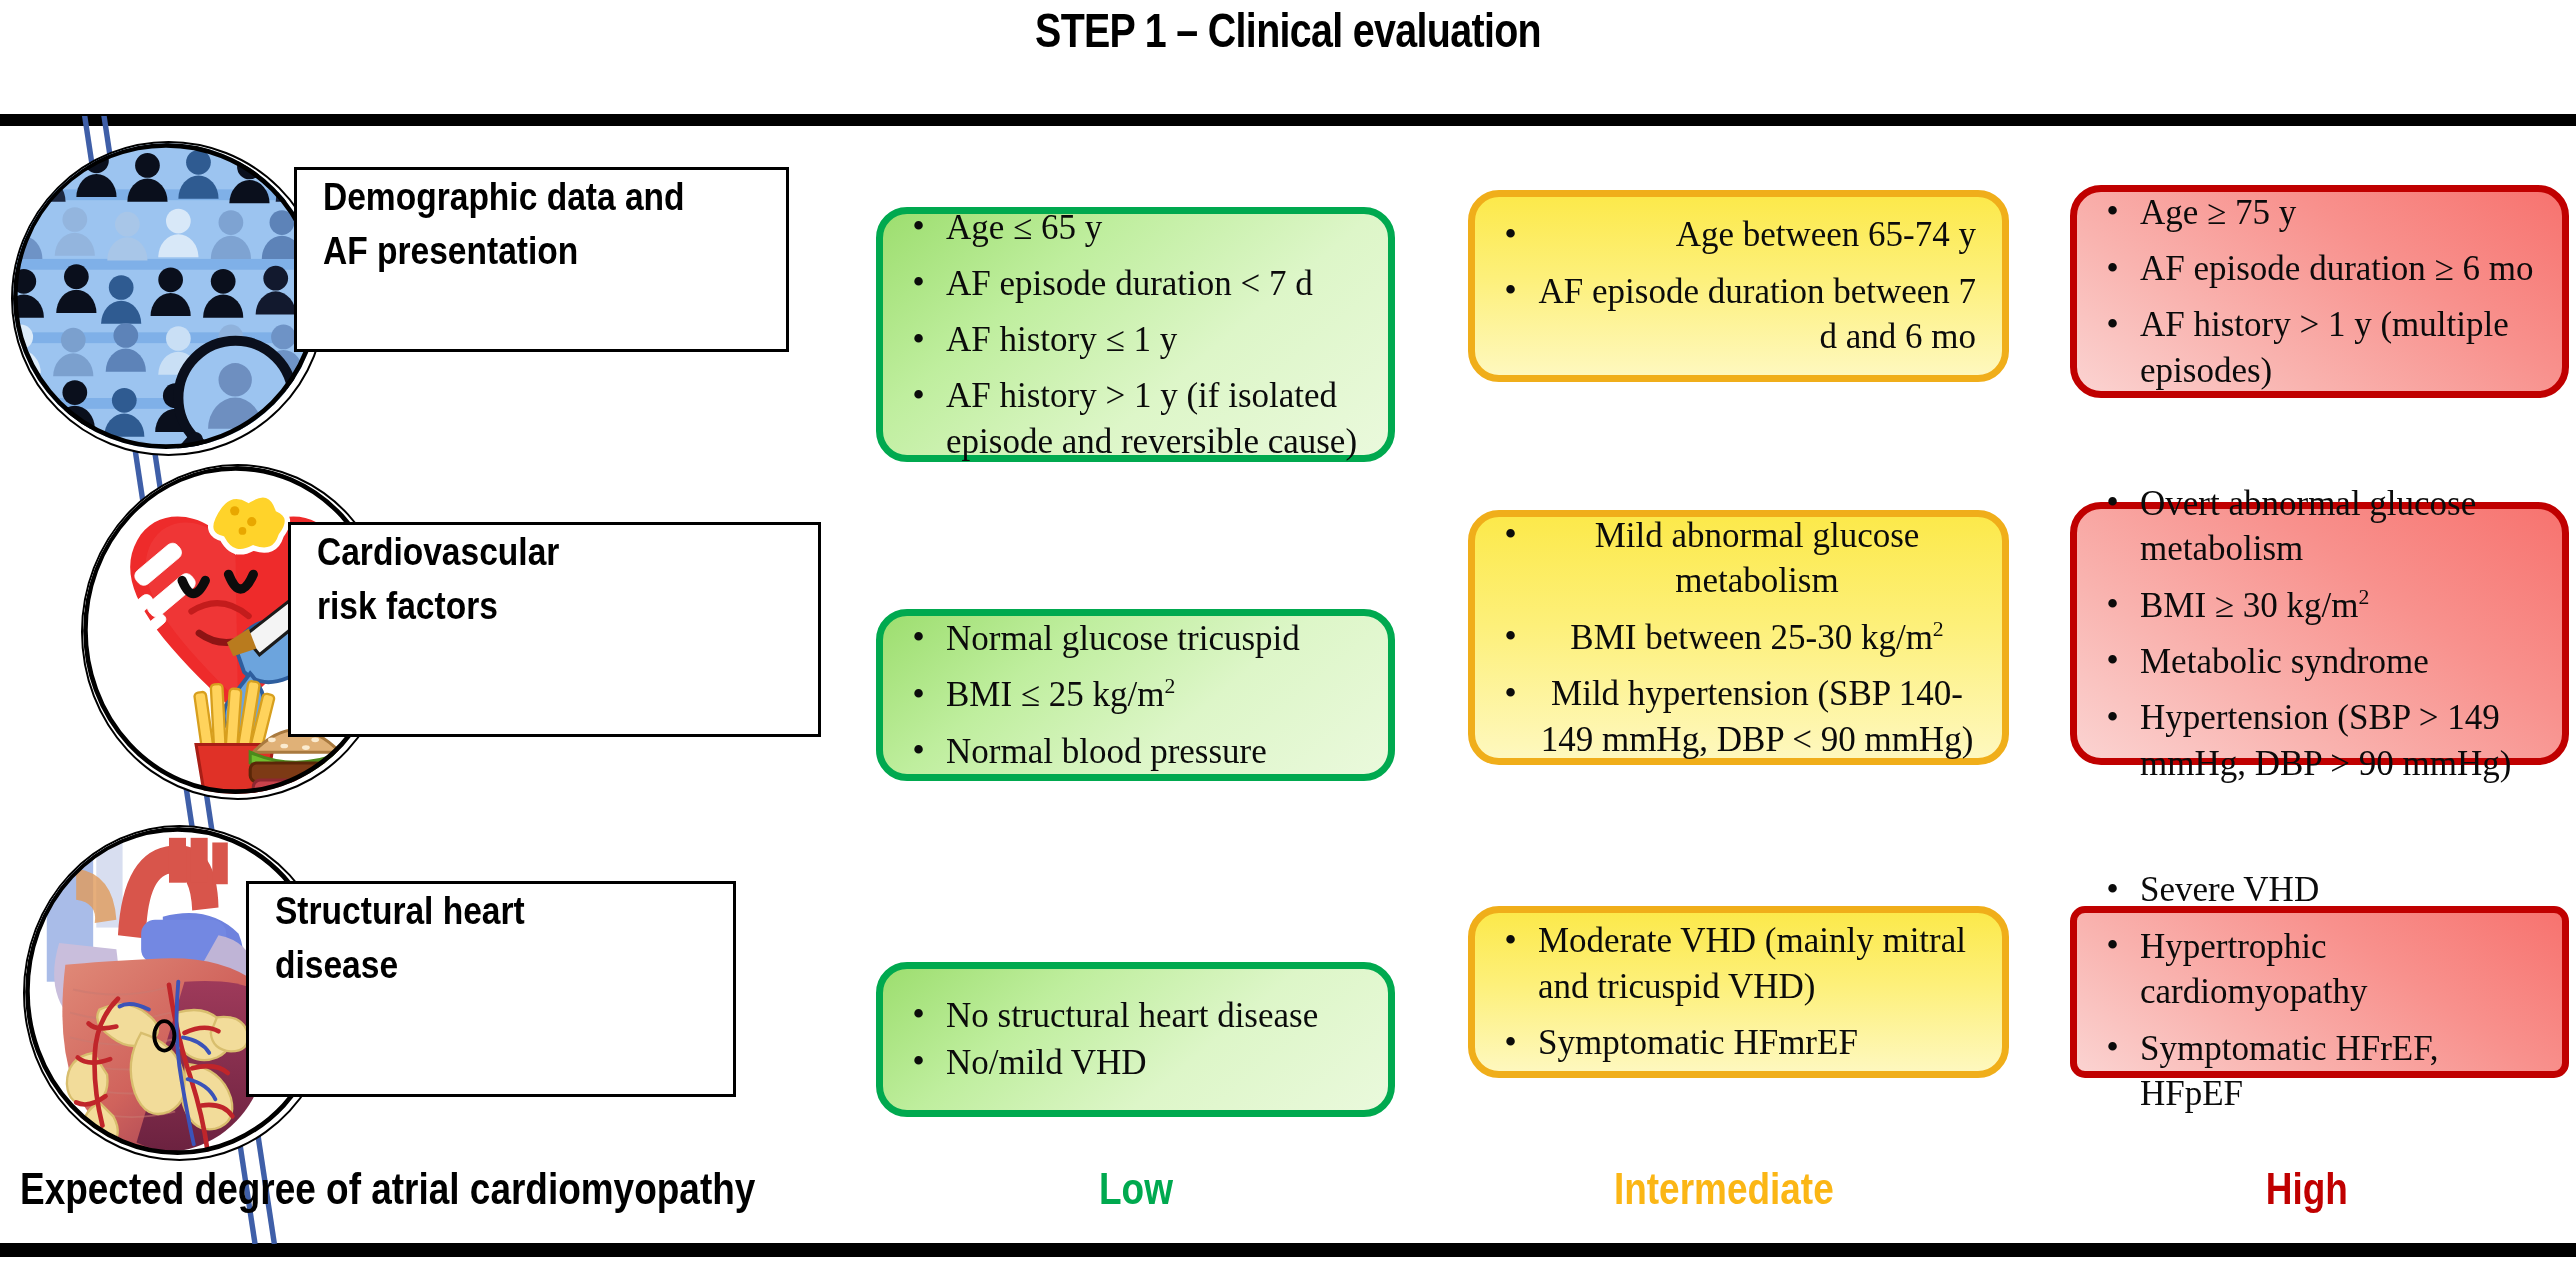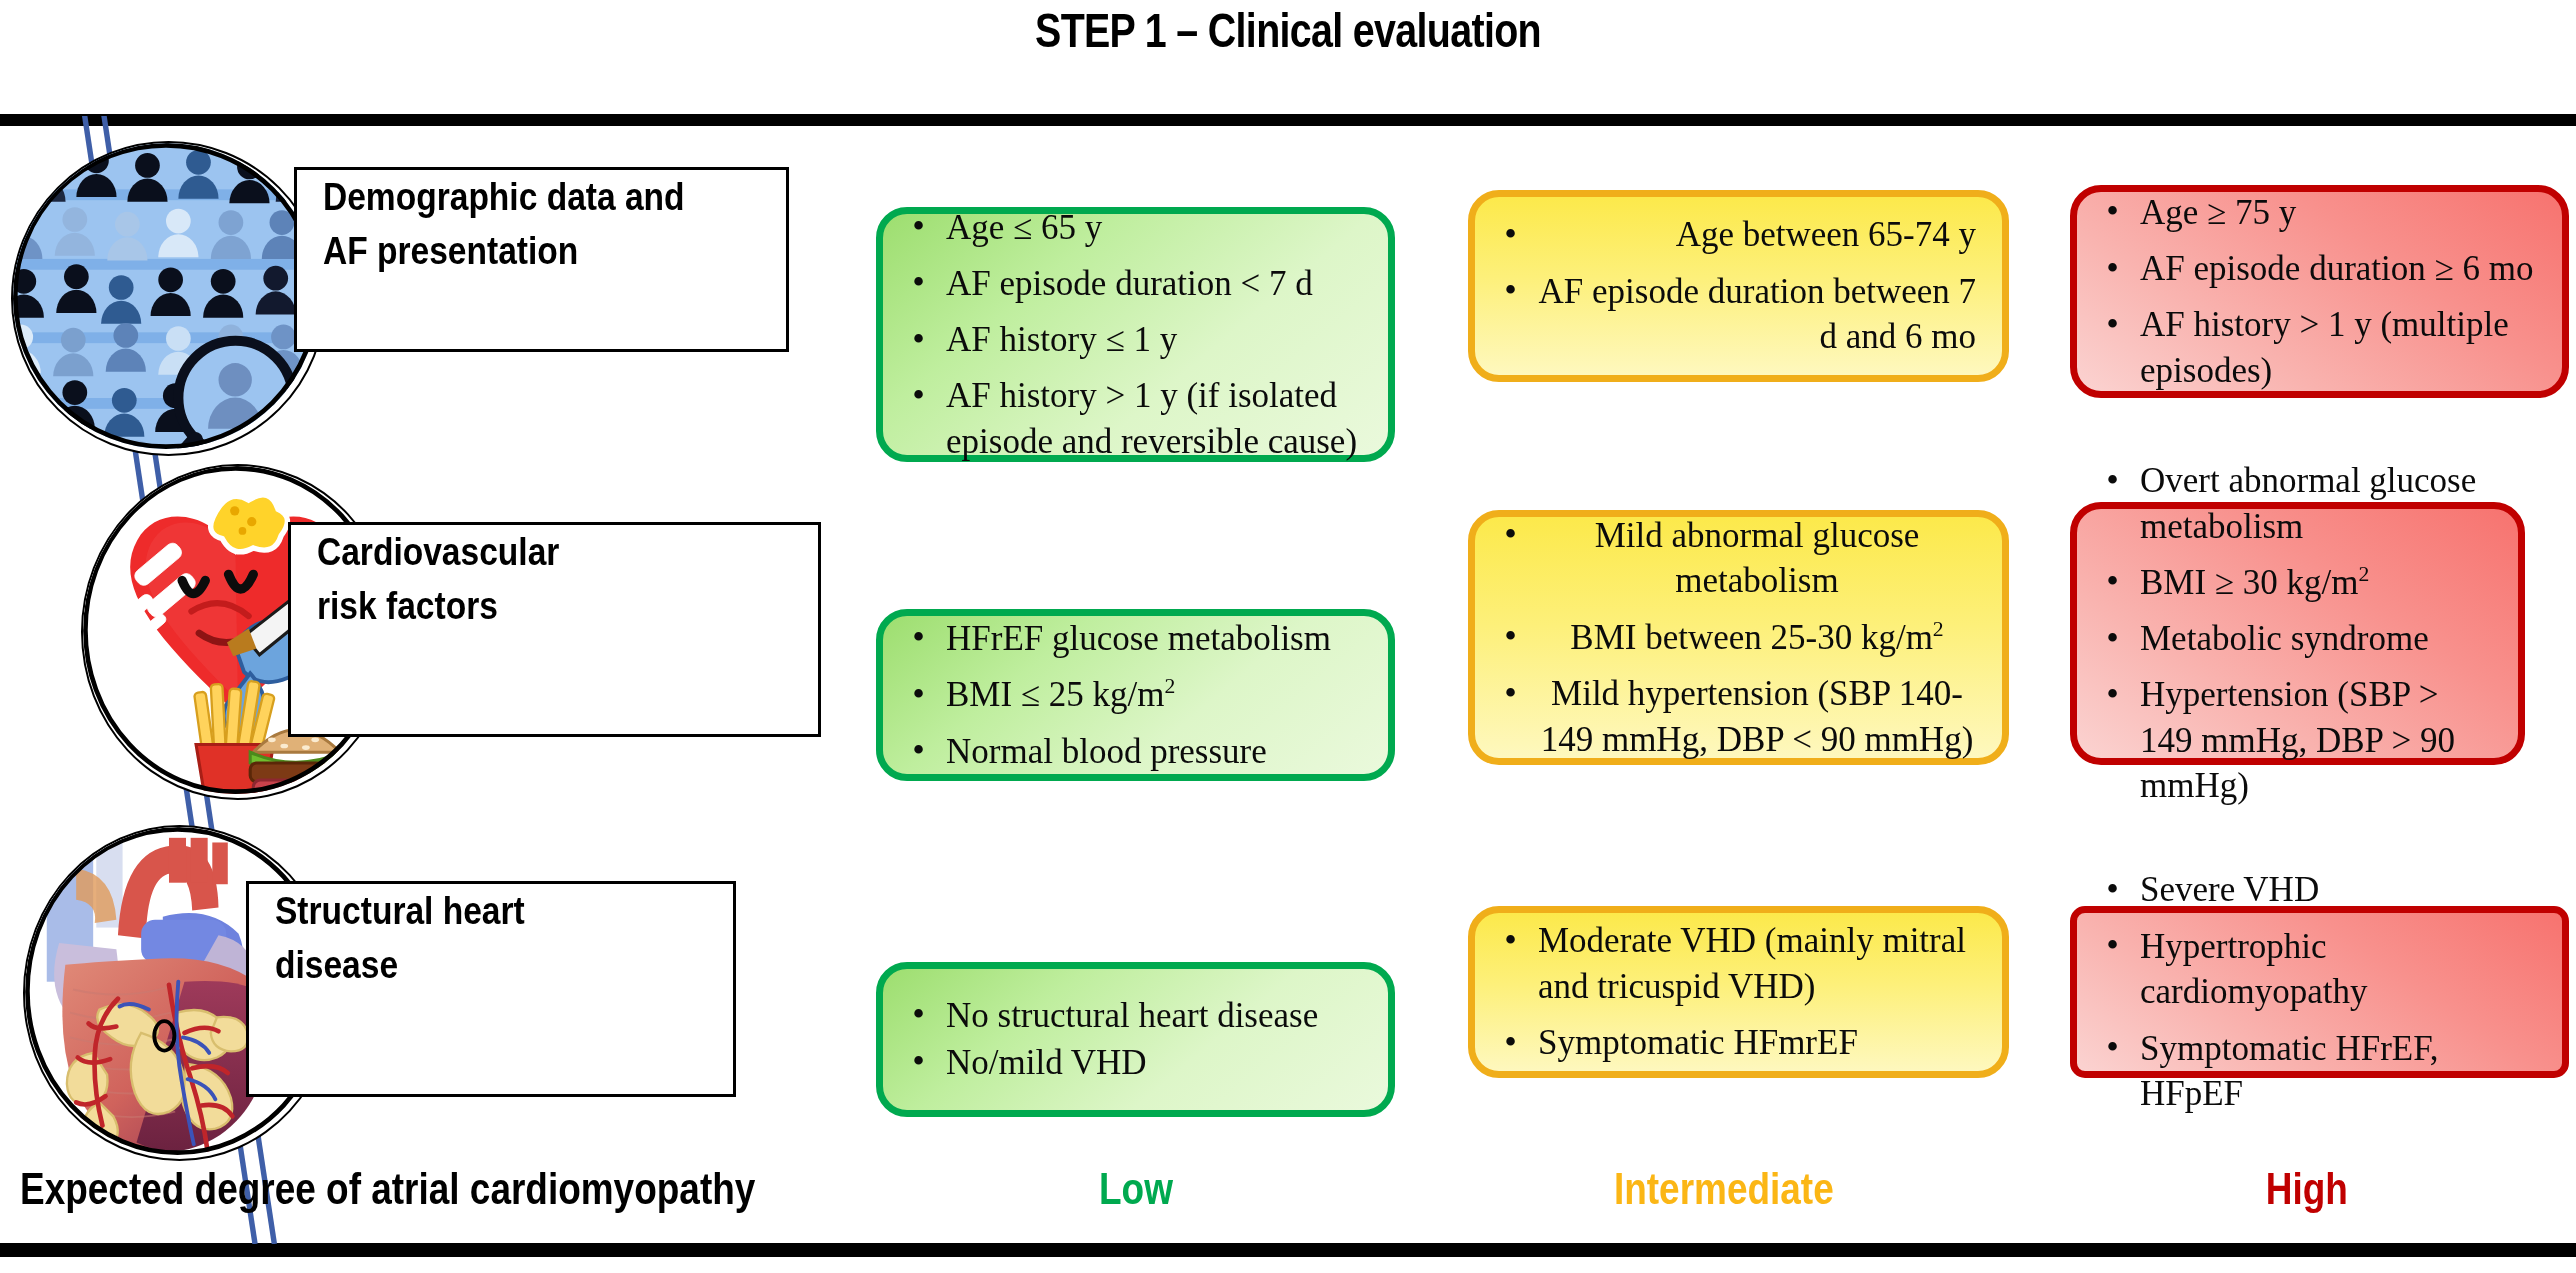--- a/index.html
+++ b/index.html
@@ -275,38 +275,38 @@
 </div>
 
 <div class="lbl" style="left:288px;top:522px;width:533px;height:215px;">
   <span style="white-space:pre-line;">Cardiovascular
 risk factors</span>
 </div>
 
 <div class="box green" style="left:876px;top:561px;width:519px;height:172px;">
   <div class="inner">
     <ul>
-      <li><span>HFrEF glucose metabolism</span></li>
+      <li><span>Normal glucose tricuspid</span></li>
       <li>BMI ≤ 25 kg/m<sup>2</sup></li>
       <li><span>Normal blood pressure</span></li>
     </ul>
   </div>
 </div>
 
 <div class="box yellow" style="left:1468px;top:510px;width:541px;height:255px;text-align:center;">
   <div class="inner">
     <ul>
       <li><span>Mild abnormal glucose metabolism</span></li>
       <li>BMI between 25-30 kg/m<sup>2</sup></li>
       <li>Mild hypertension (SBP 140-149 mmHg, DBP &lt; 90 mmHg)</li>
     </ul>
   </div>
 </div>
 
-<div class="box red" style="left:2070px;top:502px;width:455px;height:263px;">
+<div class="box red" style="left:2070px;top:502px;width:499px;height:263px;">
   <div class="inner">
     <ul>
       <li><span>Overt abnormal glucose metabolism</span></li>
       <li>BMI ≥ 30 kg/m<sup>2</sup></li>
       <li><span>Metabolic syndrome</span></li>
       <li>Hypertension (SBP &gt; 149 mmHg, DBP &gt; 90 mmHg)</li>
     </ul>
   </div>
 </div>
 

